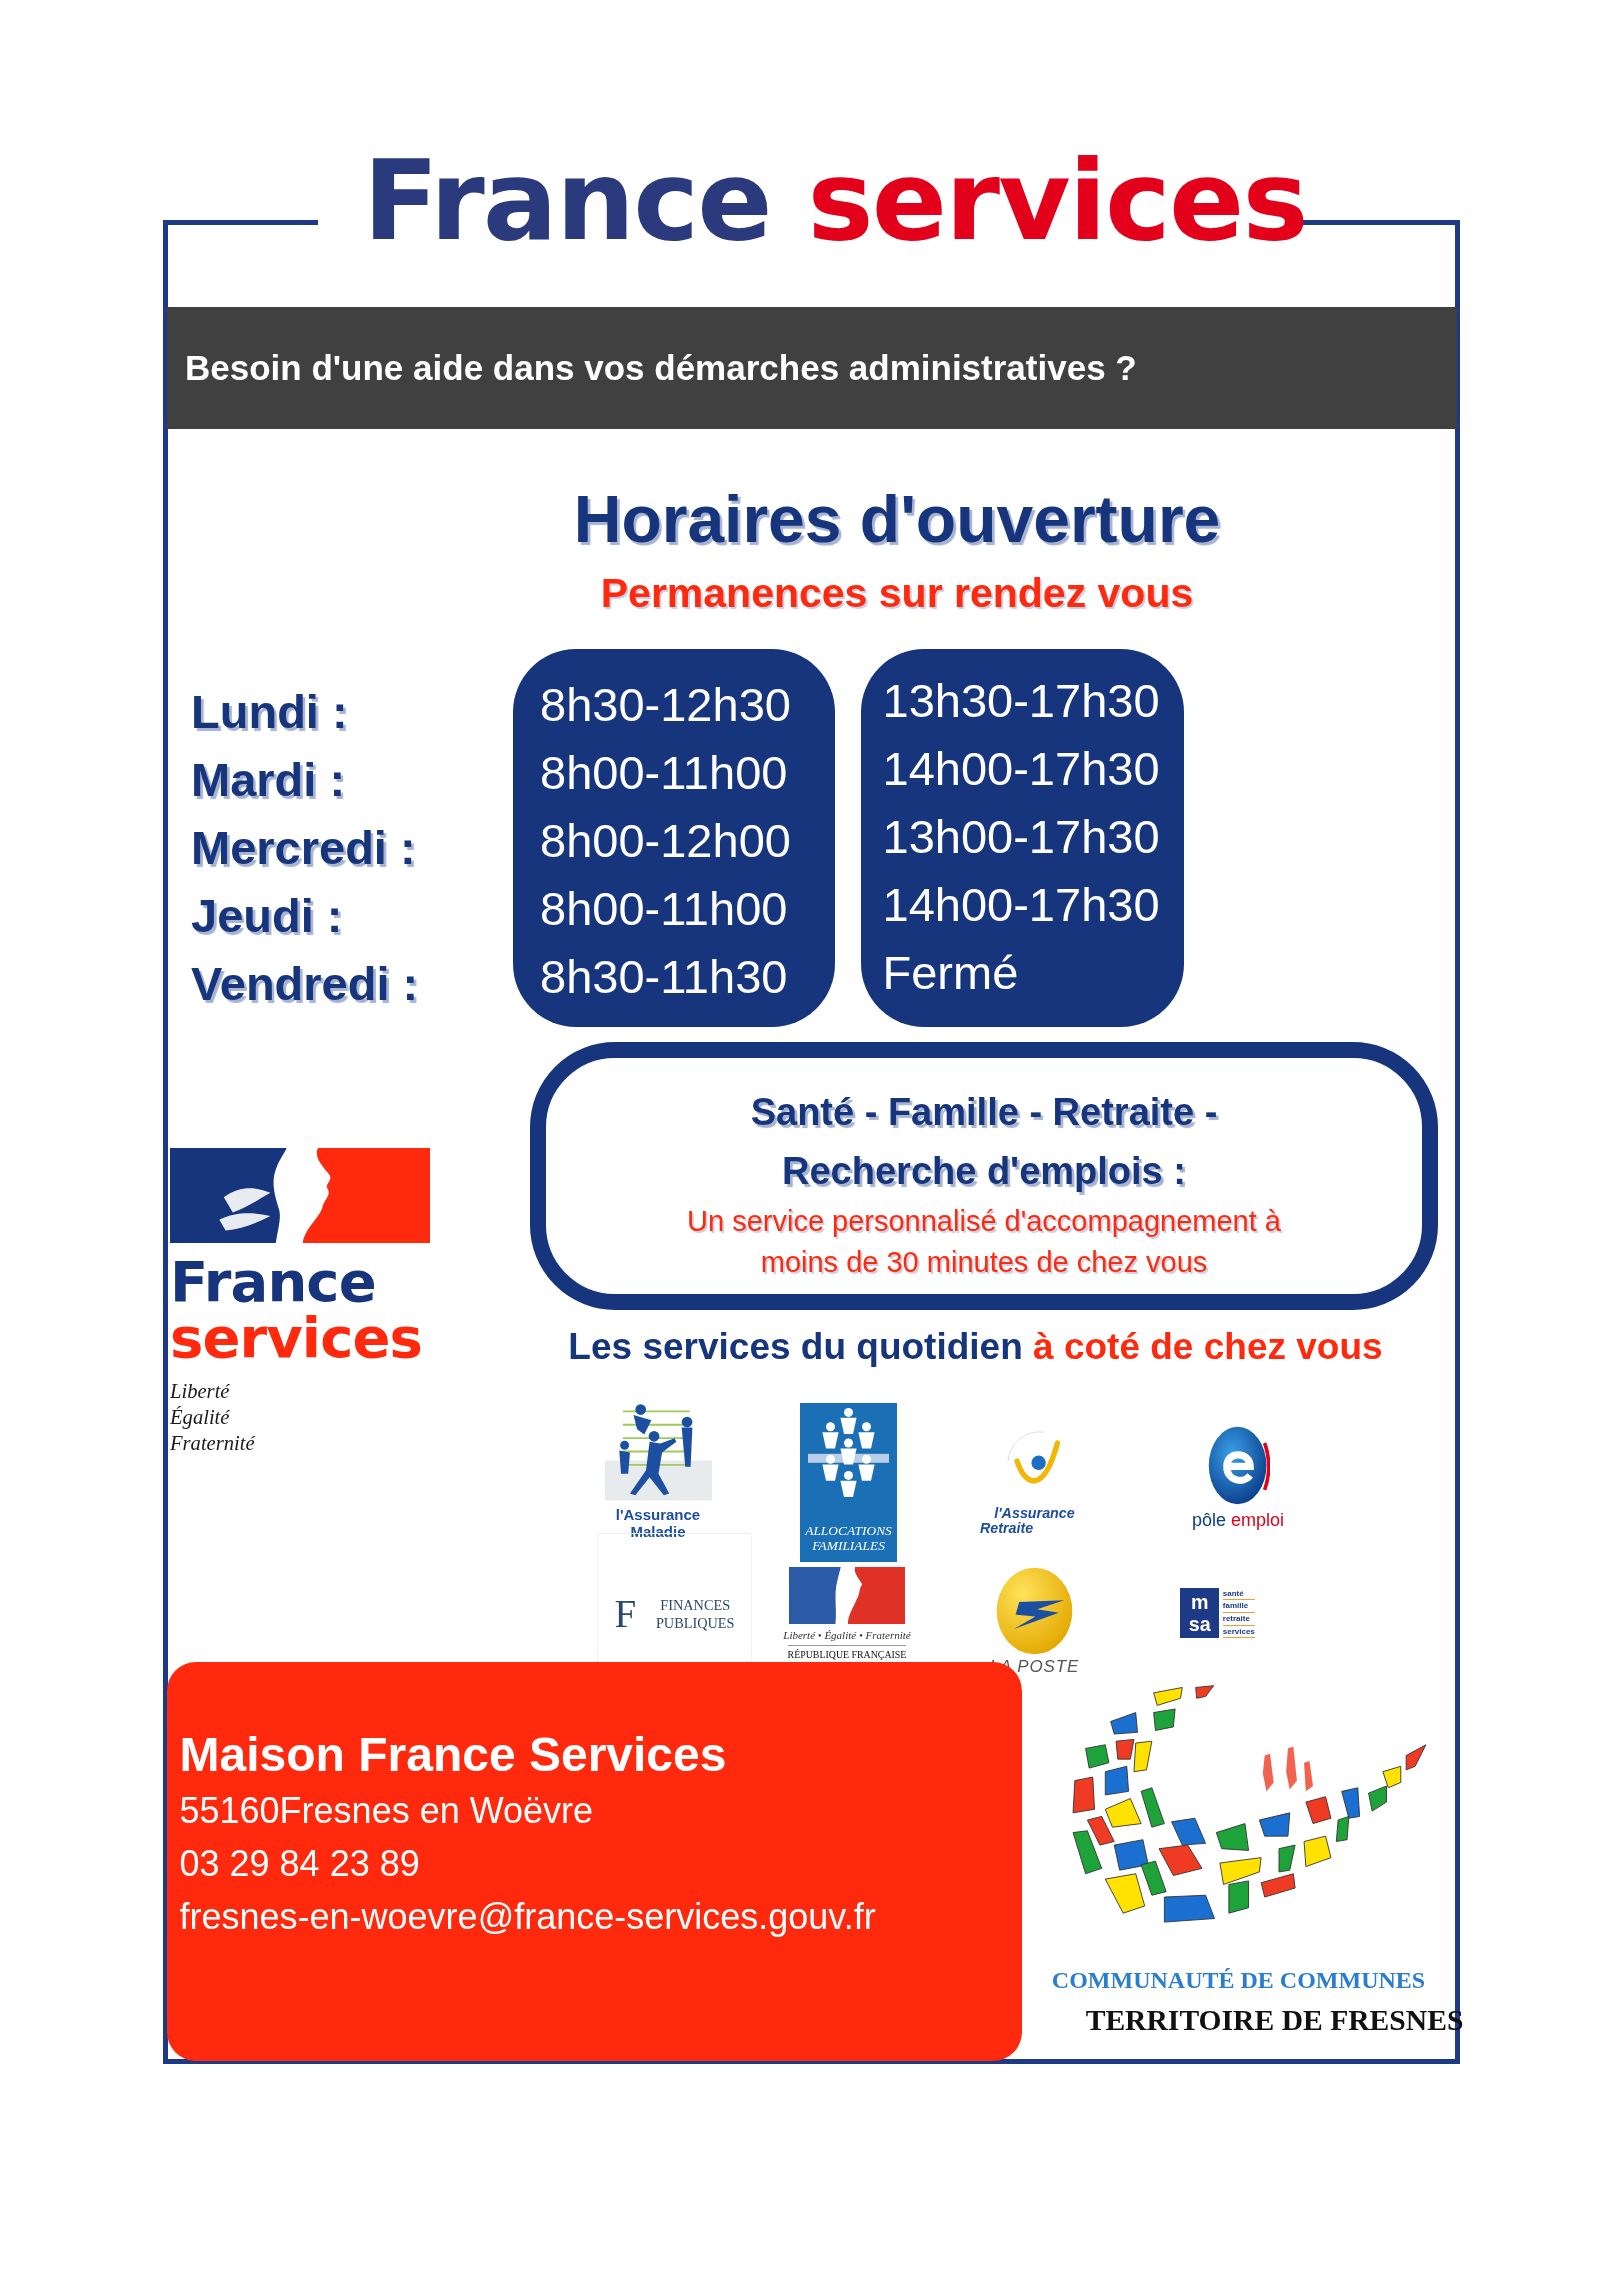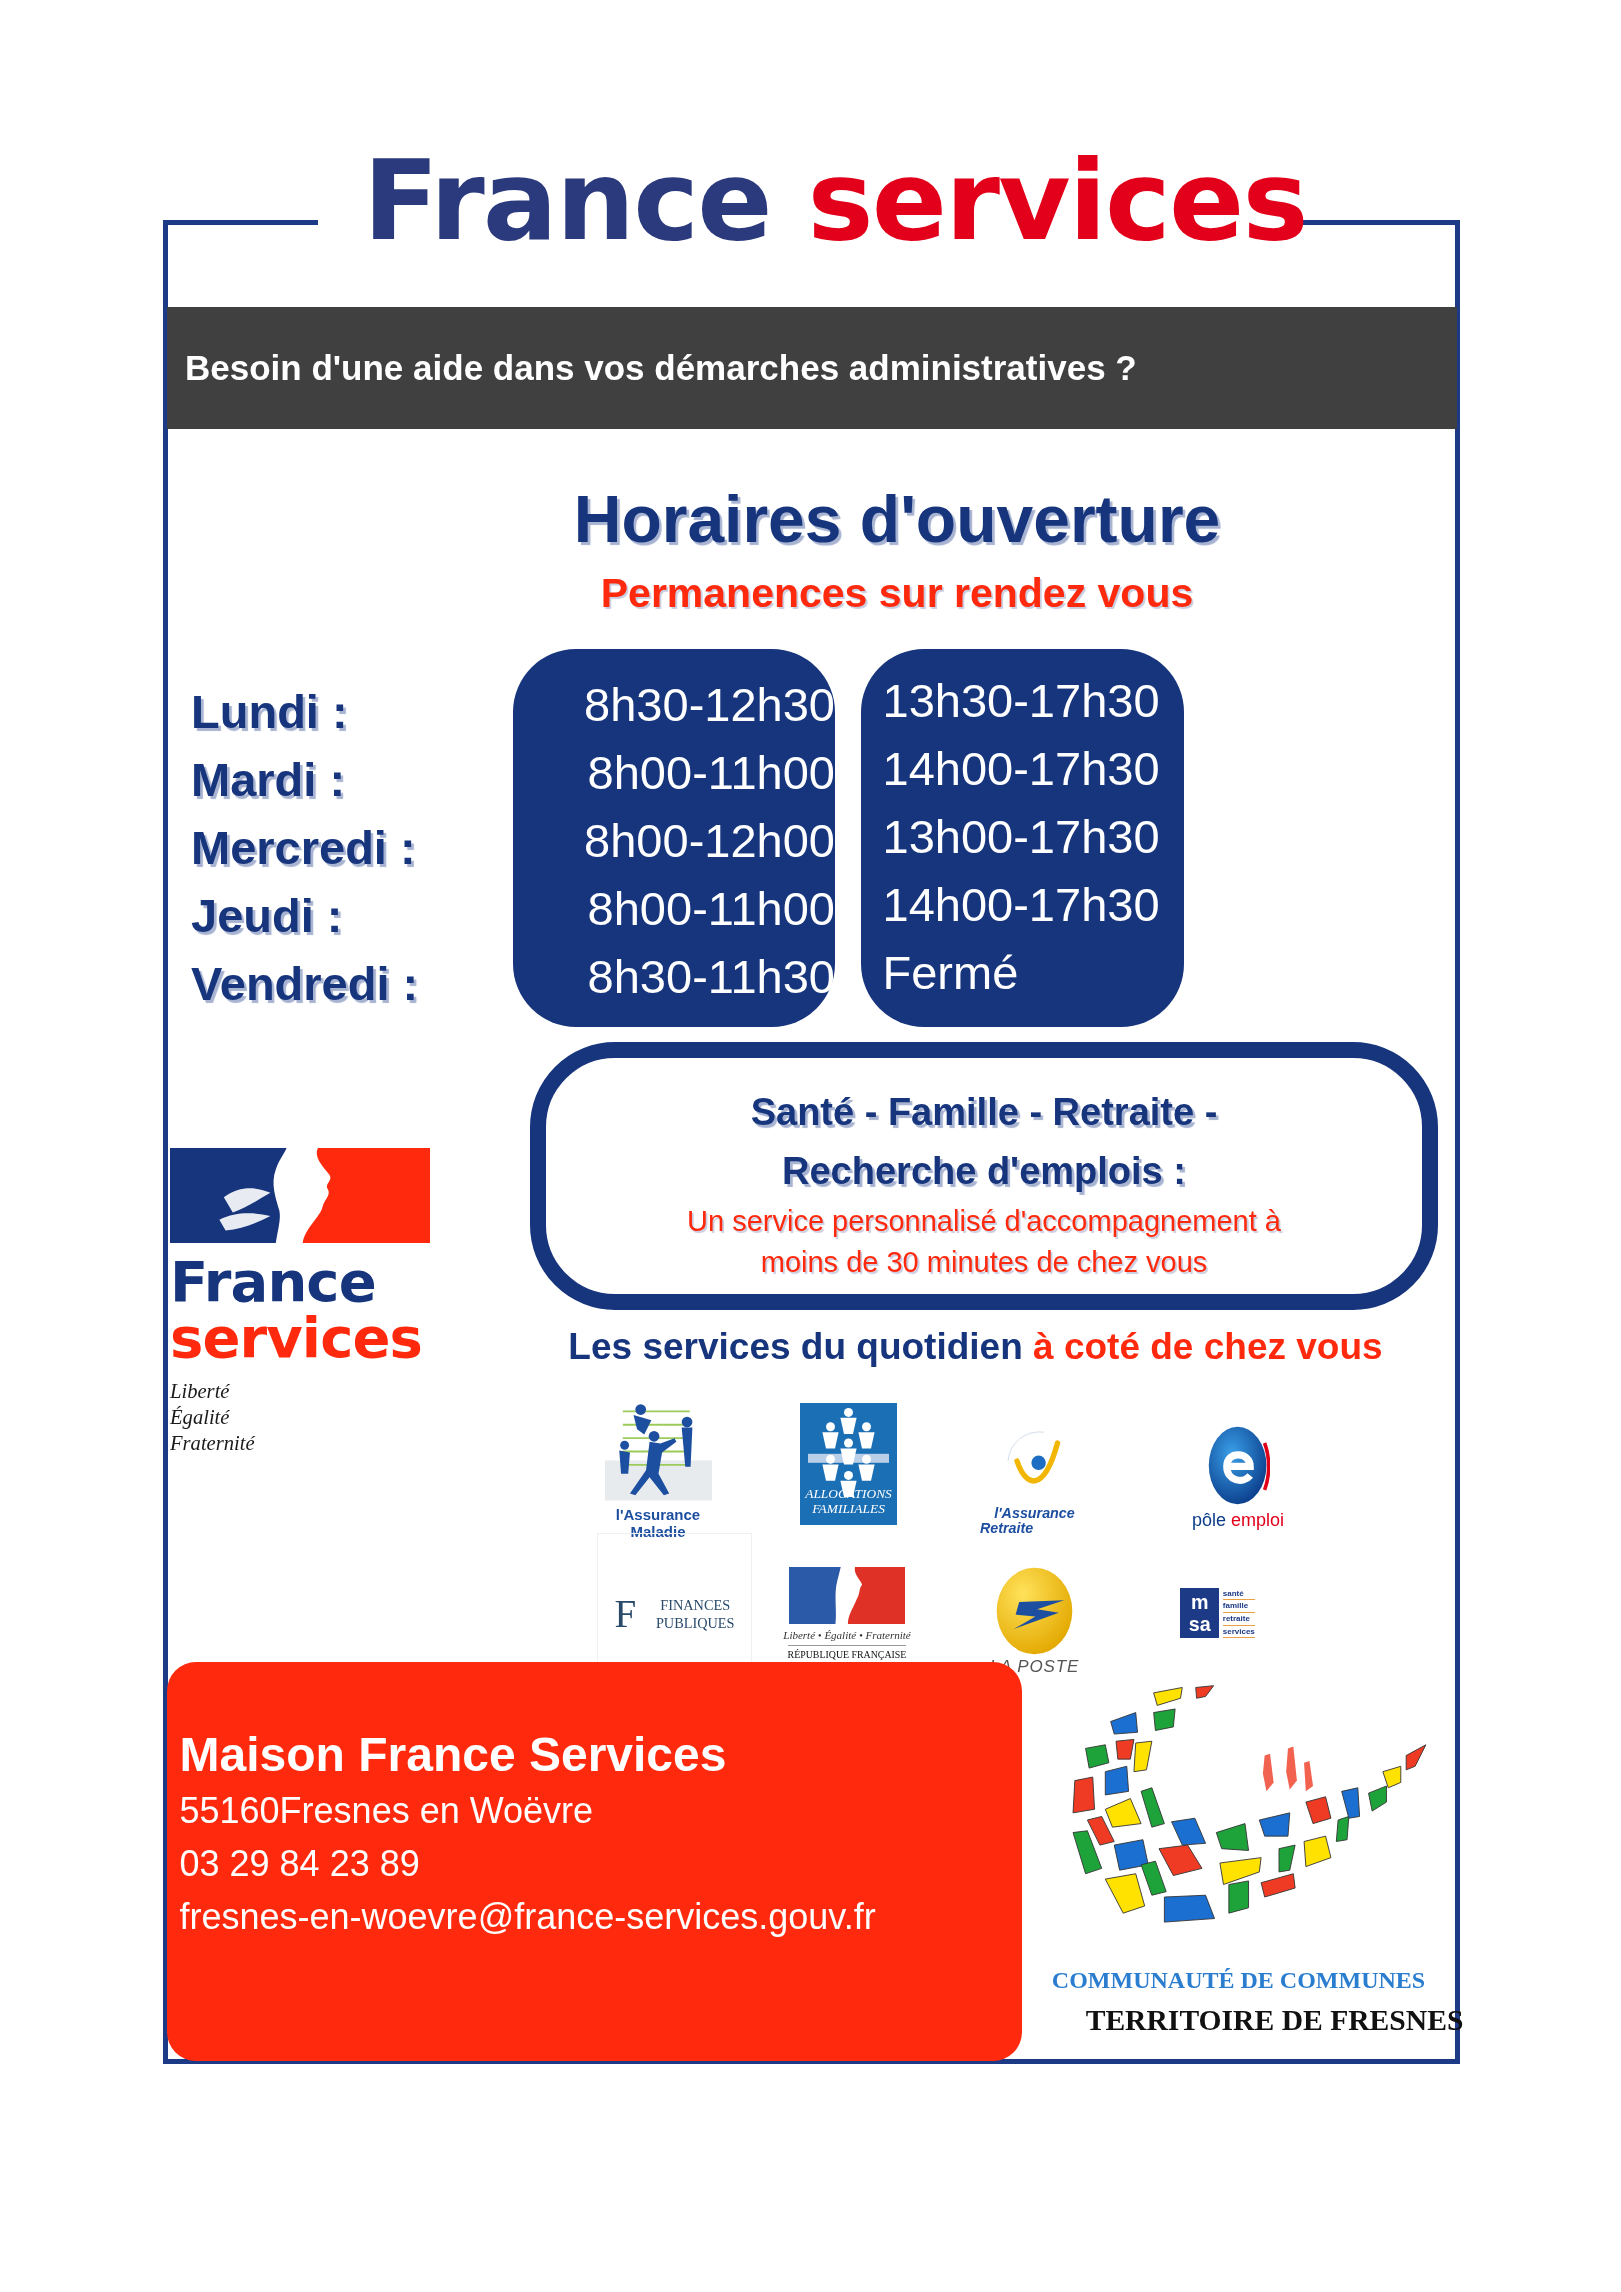--- a/index.html
+++ b/index.html
@@ -23,21 +23,21 @@
   .h-title { position: absolute; left: 167px; width: 1290px; top: 479px; text-align: center;
     font-weight: bold; font-size: 66px; line-height: 81px; color: #17357d; padding-left: 170px; }
   .h-sub { position: absolute; left: 167px; width: 1290px; top: 566px; text-align: center;
     font-weight: bold; font-size: 41px; line-height: 54px; color: #ff2a0e; padding-left: 170px; }
 
   .days { position: absolute; left: 191px; top: 678px; }
   .day { font-weight: bold; font-size: 47px; line-height: 68px; color: #17357d; white-space: nowrap; }
 
   .hbox { position: absolute; top: 649px; height: 378px; background: #17357d; border-radius: 63px;
     color: #ffffff; font-size: 47px; line-height: 68px; padding-top: 22.4px; }
-  .hbox.am { left: 513px; width: 322px; padding-left: 27px; text-align: right; }
+  .hbox.am { left: 513px; width: 322px; padding-left: 27px; }
   .hbox.pm { left: 861px; width: 323px; padding-left: 21.5px; padding-top: 18px; }
   .slot { white-space: nowrap; }
 
   .svc-box { position: absolute; left: 530px; top: 1042px; width: 908px; height: 268px;
     border: 16px solid #17357d; border-radius: 85px; text-align: center; padding-top: 25px; }
   .svc-line1, .svc-line2 { font-weight: bold; font-size: 38px; line-height: 59px; color: #17357d; white-space: nowrap; }
   .svc-desc { font-size: 29px; line-height: 41px; color: #ff2a0e; white-space: nowrap; }
 
   .tagline { position: absolute; left: 507px; top: 1320px; width: 937px; font-weight: bold; font-size: 37px;
     line-height: 54px; white-space: nowrap; text-align: center; }
@@ -162,21 +162,21 @@
       <circle cx="55" cy="38" r="6"></circle>
         <path d="M50 44 L62 46 L78 40 L80 44 L64 56 L60 80 L72 102 L66 104 L50 84 L34 104 L28 102 L46 76 Z"></path>
     </g>
   </svg>
   <div class="small-label" style="color:#1d4fa0;font-weight:bold;font-size:15px;line-height:17px;margin-top:5.4px;">
     <div>l'Assurance</div>
     <div>Maladie</div>
   </div>
 </div>
 
-<div class="plogo" style="left:800px;top:1403px;width:97px;height:122px;background:#1b6fb5;justify-content:flex-end;padding-bottom:9px;">
+<div class="plogo" style="left:800px;top:1403px;width:97px;height:159px;background:#1b6fb5;justify-content:flex-end;padding-bottom:9px;">
   <svg width="81" height="99" viewBox="0 0 90 110" style="position:absolute;top:3.6px;left:8px;">
     <rect x="0" y="52" width="90" height="10" fill="#b9cfe8"></rect>
     <g fill="#ffffff">
       <circle cx="45" cy="6" r="5"></circle>
         <path d="M36 12 L54 12 L50 30 L40 30 Z"></path>
       <circle cx="25" cy="22" r="5"></circle>
         <path d="M16 28 L34 28 L30 46 L20 46 Z"></path>
       <circle cx="65" cy="22" r="5"></circle>
         <path d="M56 28 L74 28 L70 46 L60 46 Z"></path>
       <circle cx="45" cy="40" r="5"></circle>

